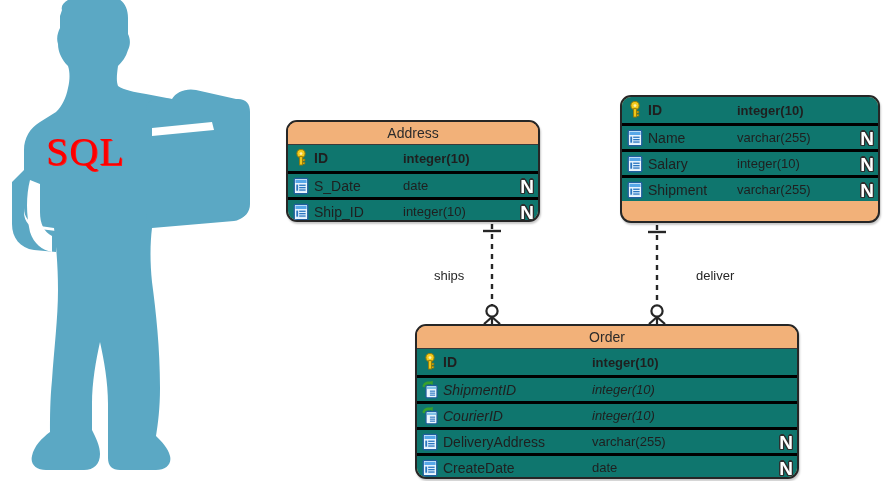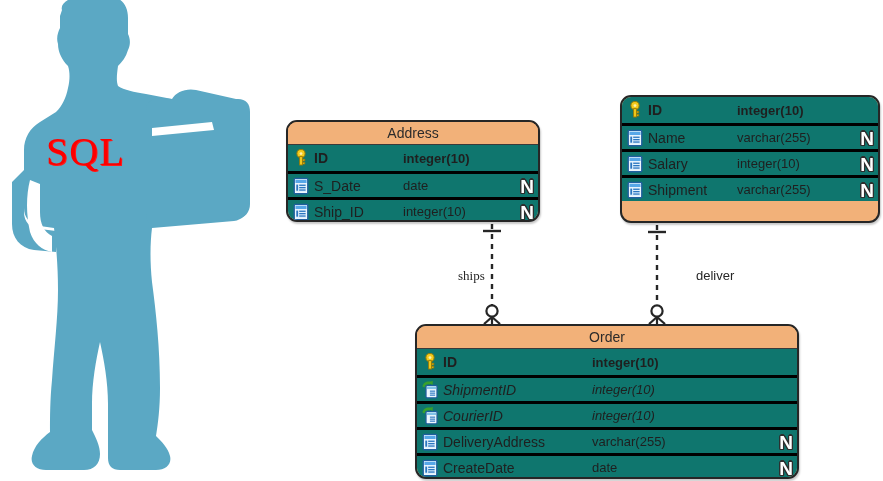--- a/index.html
+++ b/index.html
@@ -399,21 +399,21 @@
     </div>
   <div id="connectors-layer">
       <div class="connector" style="left: 470px; top: 222px; width: 44px; height: 102px;"><svg width="44" height="102">
           <line x1="22" y1="2" x2="22" y2="86" stroke="#262626" stroke-width="2.4" stroke-dasharray="5,5"></line>
           <line x1="13" y1="9" x2="31" y2="9" stroke="#262626" stroke-width="2.4"></line>
           <circle cx="22" cy="89" r="5.6" fill="#ffffff" stroke="#262626" stroke-width="2.2"></circle>
           <line x1="22" y1="95" x2="22" y2="102" stroke="#262626" stroke-width="2.2"></line>
           <line x1="22" y1="95" x2="14" y2="102" stroke="#262626" stroke-width="2.2"></line>
           <line x1="22" y1="95" x2="30" y2="102" stroke="#262626" stroke-width="2.2"></line>
         </svg></div>
-      <div class="rel-label" style="left: 458px; top: 268px; font-family: Liberation Serif, serif;">ships</div>
+      <div class="rel-label" style="left: 434px; top: 268px;">ships</div>
       <div class="connector" style="left: 635px; top: 223px; width: 44px; height: 101px;"><svg width="44" height="101">
           <line x1="22" y1="2" x2="22" y2="85" stroke="#262626" stroke-width="2.4" stroke-dasharray="5,5"></line>
           <line x1="13" y1="9" x2="31" y2="9" stroke="#262626" stroke-width="2.4"></line>
           <circle cx="22" cy="88" r="5.6" fill="#ffffff" stroke="#262626" stroke-width="2.2"></circle>
           <line x1="22" y1="94" x2="22" y2="101" stroke="#262626" stroke-width="2.2"></line>
           <line x1="22" y1="94" x2="14" y2="101" stroke="#262626" stroke-width="2.2"></line>
           <line x1="22" y1="94" x2="30" y2="101" stroke="#262626" stroke-width="2.2"></line>
         </svg></div>
       <div class="rel-label" style="left: 696px; top: 268px;">deliver</div>
     </div>

